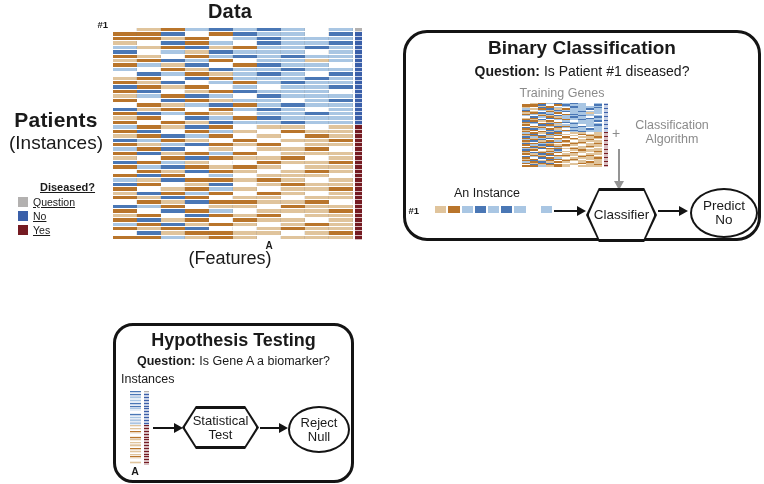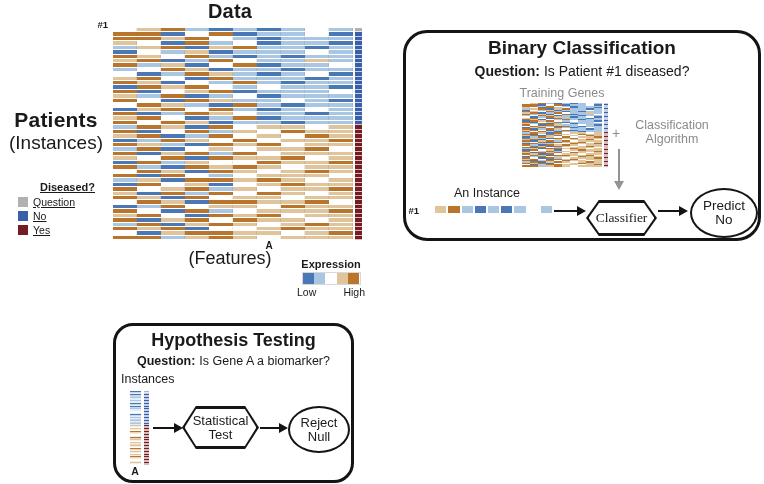--- a/index.html
+++ b/index.html
@@ -698,34 +698,20 @@
     <div class="legend-item">
       <span class="sw" style="background: rgb(117, 27, 34);"></span>
       <span>Yes</span>
     </div>
   </div>
 
   <div class="abs center" style="left:155px;top:248px;width:150px;">
     <div class="big-sub">(Features)</div>
   </div>
 
-  <div class="abs" style="left:297px;top:258px;width:68px;">
-    <div class="center" style="font-weight:bold;font-size:11px;">Expression</div>
-    <div class="swatches" style="margin:2px auto 0;width:57px;">
-        <div style="background: rgb(74, 119, 181);"></div>
-        <div style="background: rgb(169, 198, 227);"></div>
-        <div style="background: rgb(255, 255, 255);"></div>
-        <div style="background: rgb(224, 196, 156);"></div>
-        <div style="background: rgb(185, 117, 43);"></div>
-      </div>
-    <div style="display:flex;justify-content:space-between;font-size:10.5px;margin-top:1px;">
-      <span>Low</span>
-      <span>High</span>
-    </div>
-  </div>
 
   <div class="panel" style="left:403px;top:30px;width:352px;height:205px;">
     <div class="panel-title">Binary Classification</div>
     <div class="question" style="top:30px;">
       <b>Question:</b><span>Is Patient #1 diseased?</span>
     </div>
 
     <div class="abs gray center" style="left:112px;top:53px;width:88px;font-size:12.5px;">Training Genes</div>
     <div class="abs hm" style="left:116px;top:70px;width:80px;height:64px;">
         <div class="hm-row">
@@ -1376,21 +1362,21 @@
         <div style="background: rgb(169, 198, 227);"></div>
         <div style="background: rgb(74, 119, 181);"></div>
         <div style="background: rgb(169, 198, 227);"></div>
         <div style="background: rgb(255, 255, 255);"></div>
         <div style="background: rgb(169, 198, 227);"></div>
       </div>
 
     <div class="line-r" style="left:148px;top:176.5px;width:25px;"></div>
     <div class="head-r" style="left:171px;top:173px;"></div>
 
-    <div class="hex" style="left:180px;top:167px;width:71px;height:36px;font-family:Liberation Serif, serif;">
+    <div class="hex" style="left:180px;top:155px;width:71px;height:54px;">
       <div class="inner"></div>
       <div class="txt">
         <div>Classifier</div>
       </div>
     </div>
 
     <div class="line-r" style="left:252px;top:176.5px;width:23px;"></div>
     <div class="head-r" style="left:273px;top:173px;"></div>
 
     <div class="oval" style="left:284px;top:155px;width:64px;height:46px;">

